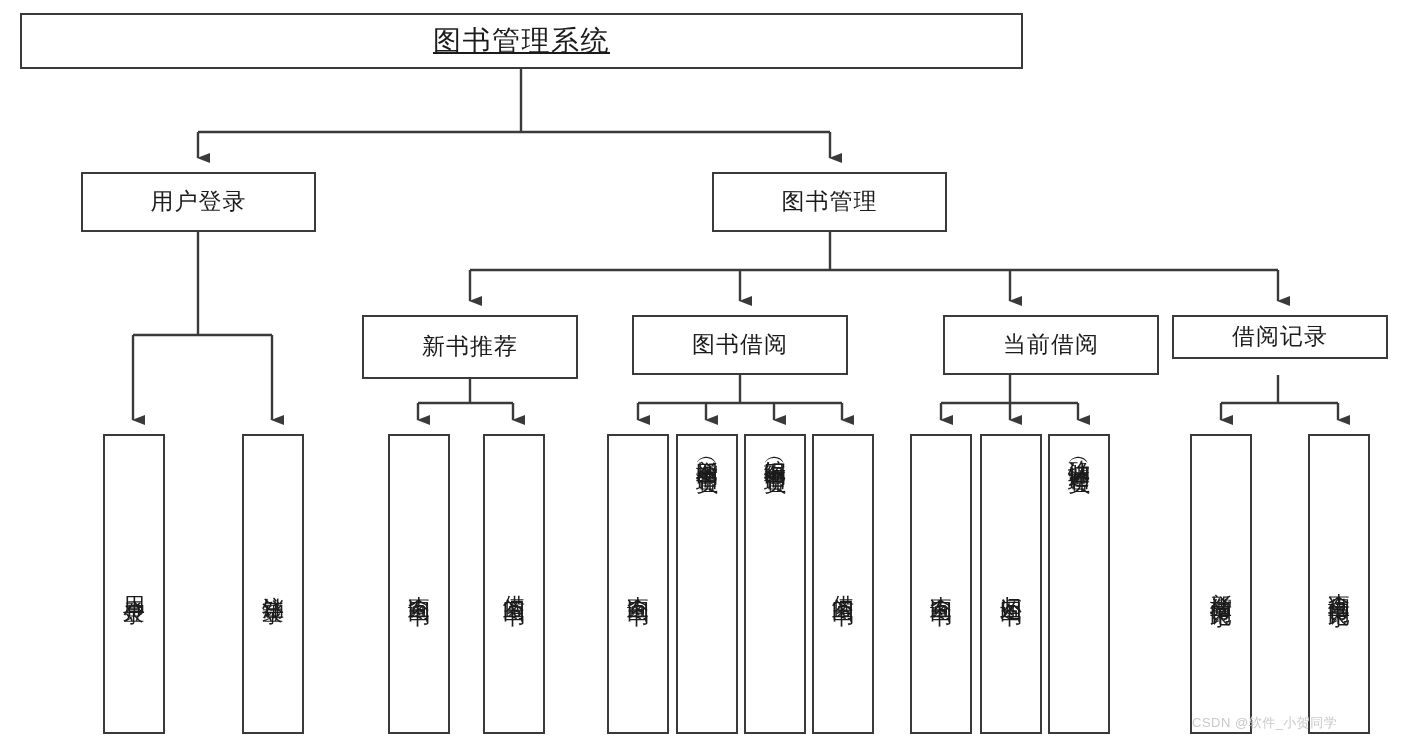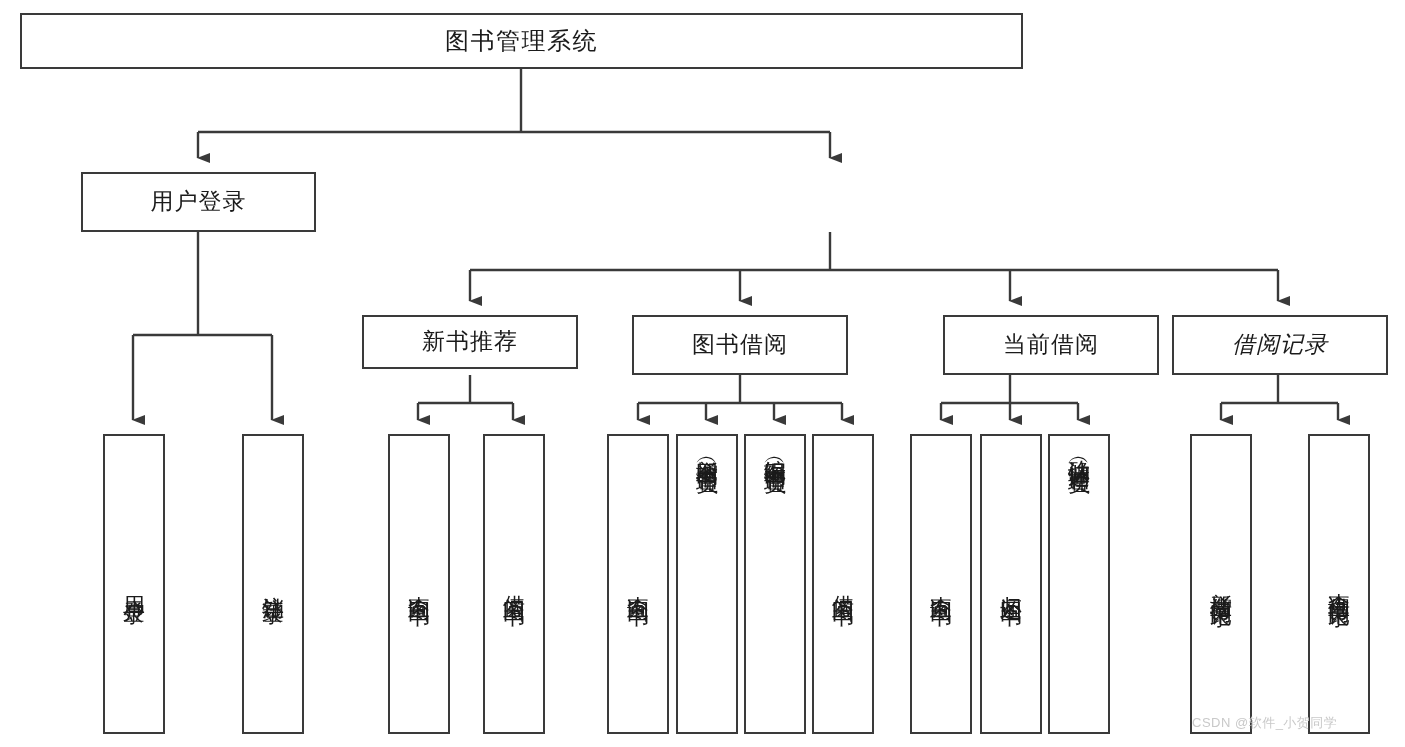--- a/index.html
+++ b/index.html
@@ -41,22 +41,23 @@
     text-align: center;
     line-height: 1.18;
     white-space: pre-line;
   }
   
   .node.h .lbl {
     font-size: 23px;
     letter-spacing: 1px;
   }
   .node.root .lbl {
-    font-size: 24px;
+    font-size: 28px;
     letter-spacing: 1.5px;
+    text-decoration: underline;
   }
   
   .node.v {
     align-items: flex-start;
     justify-content: center;
     padding-top: 6px;
   }
   .node.v .lbl {
     writing-mode: vertical-rl;
     text-orientation: upright;
@@ -140,34 +141,37 @@
   </svg>
 
   <div class="node h root" style="left:20px; top:13px; width:1003px; height:56px;">
     <span class="lbl">图书管理系统</span>
   </div>
 
   <div class="node h" style="left:81px; top:172px; width:235px; height:60px;">
     <span class="lbl">用户登录</span>
   </div>
 
-
-  <div class="node h" style="left:362px; top:315px; width:216px; height:54px;">
+  <div class="node h" style="left:712px; top:172px; width:235px; height:60px;">
+    <span class="lbl">图书管理</span>
+  </div>
+
+  <div class="node h" style="left:362px; top:315px; width:216px; height:64px;">
     <span class="lbl">新书推荐</span>
   </div>
 
   <div class="node h" style="left:632px; top:315px; width:216px; height:60px;">
     <span class="lbl">图书借阅</span>
   </div>
 
   <div class="node h" style="left:902px; top:315px; width:216px; height:60px;margin-left:41px;">
     <span class="lbl">当前借阅</span>
   </div>
 
-  <div class="node h" style="left:1172px; top:315px; width:216px; height:60px;font-style:italic;">
+  <div class="node h" style="left:1172px; top:315px; width:216px; height:44px;">
     <span class="lbl">借阅记录</span>
   </div>
 
   <div class="node v mid" style="left:103px; top:434px; width:62px; height:300px;">
     <span class="lbl">用户登录</span>
   </div>
 
   <div class="node v mid" style="left:242px; top:434px; width:62px; height:300px;">
     <span class="lbl">注销登录</span>
   </div>

